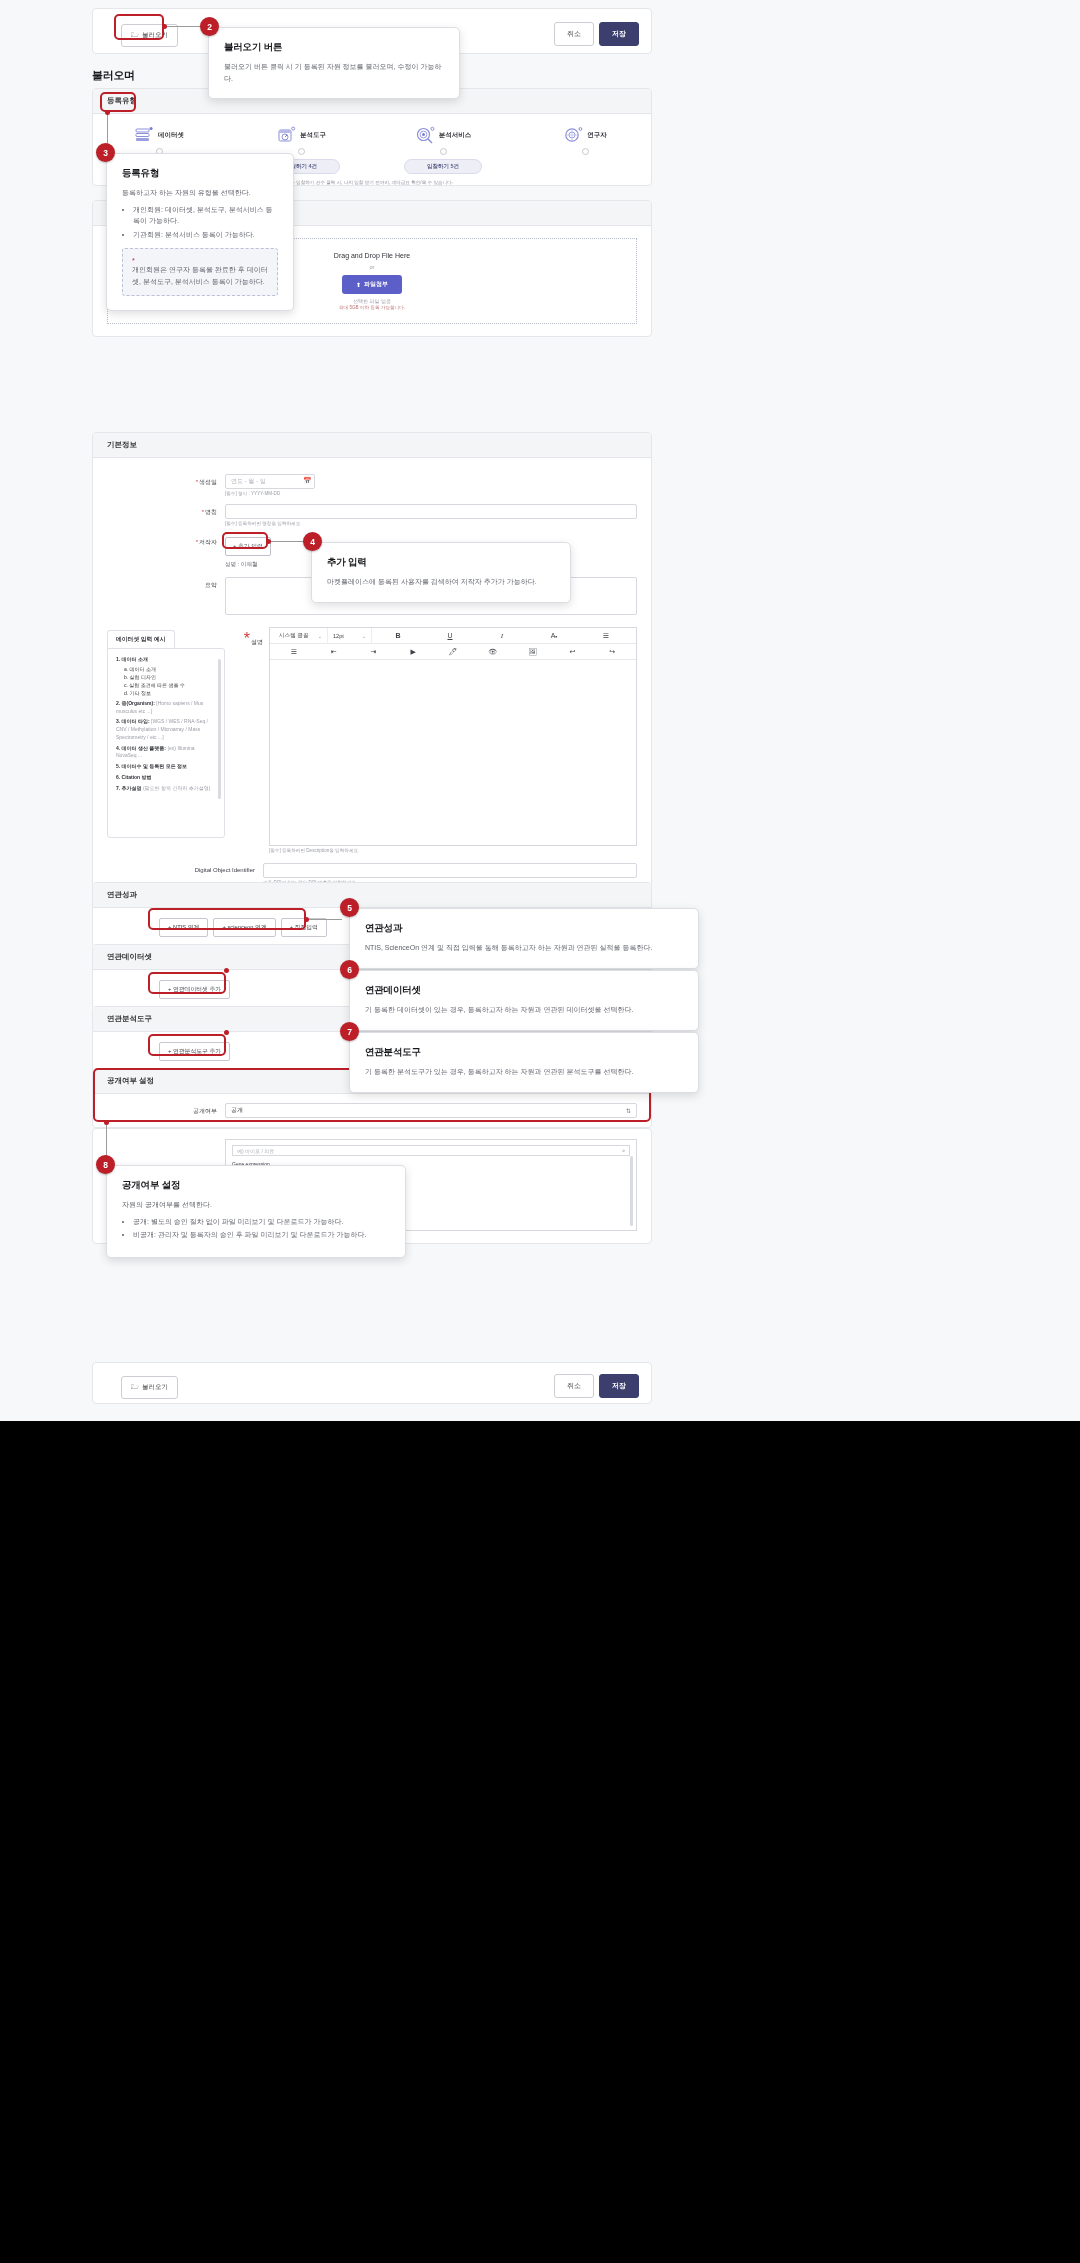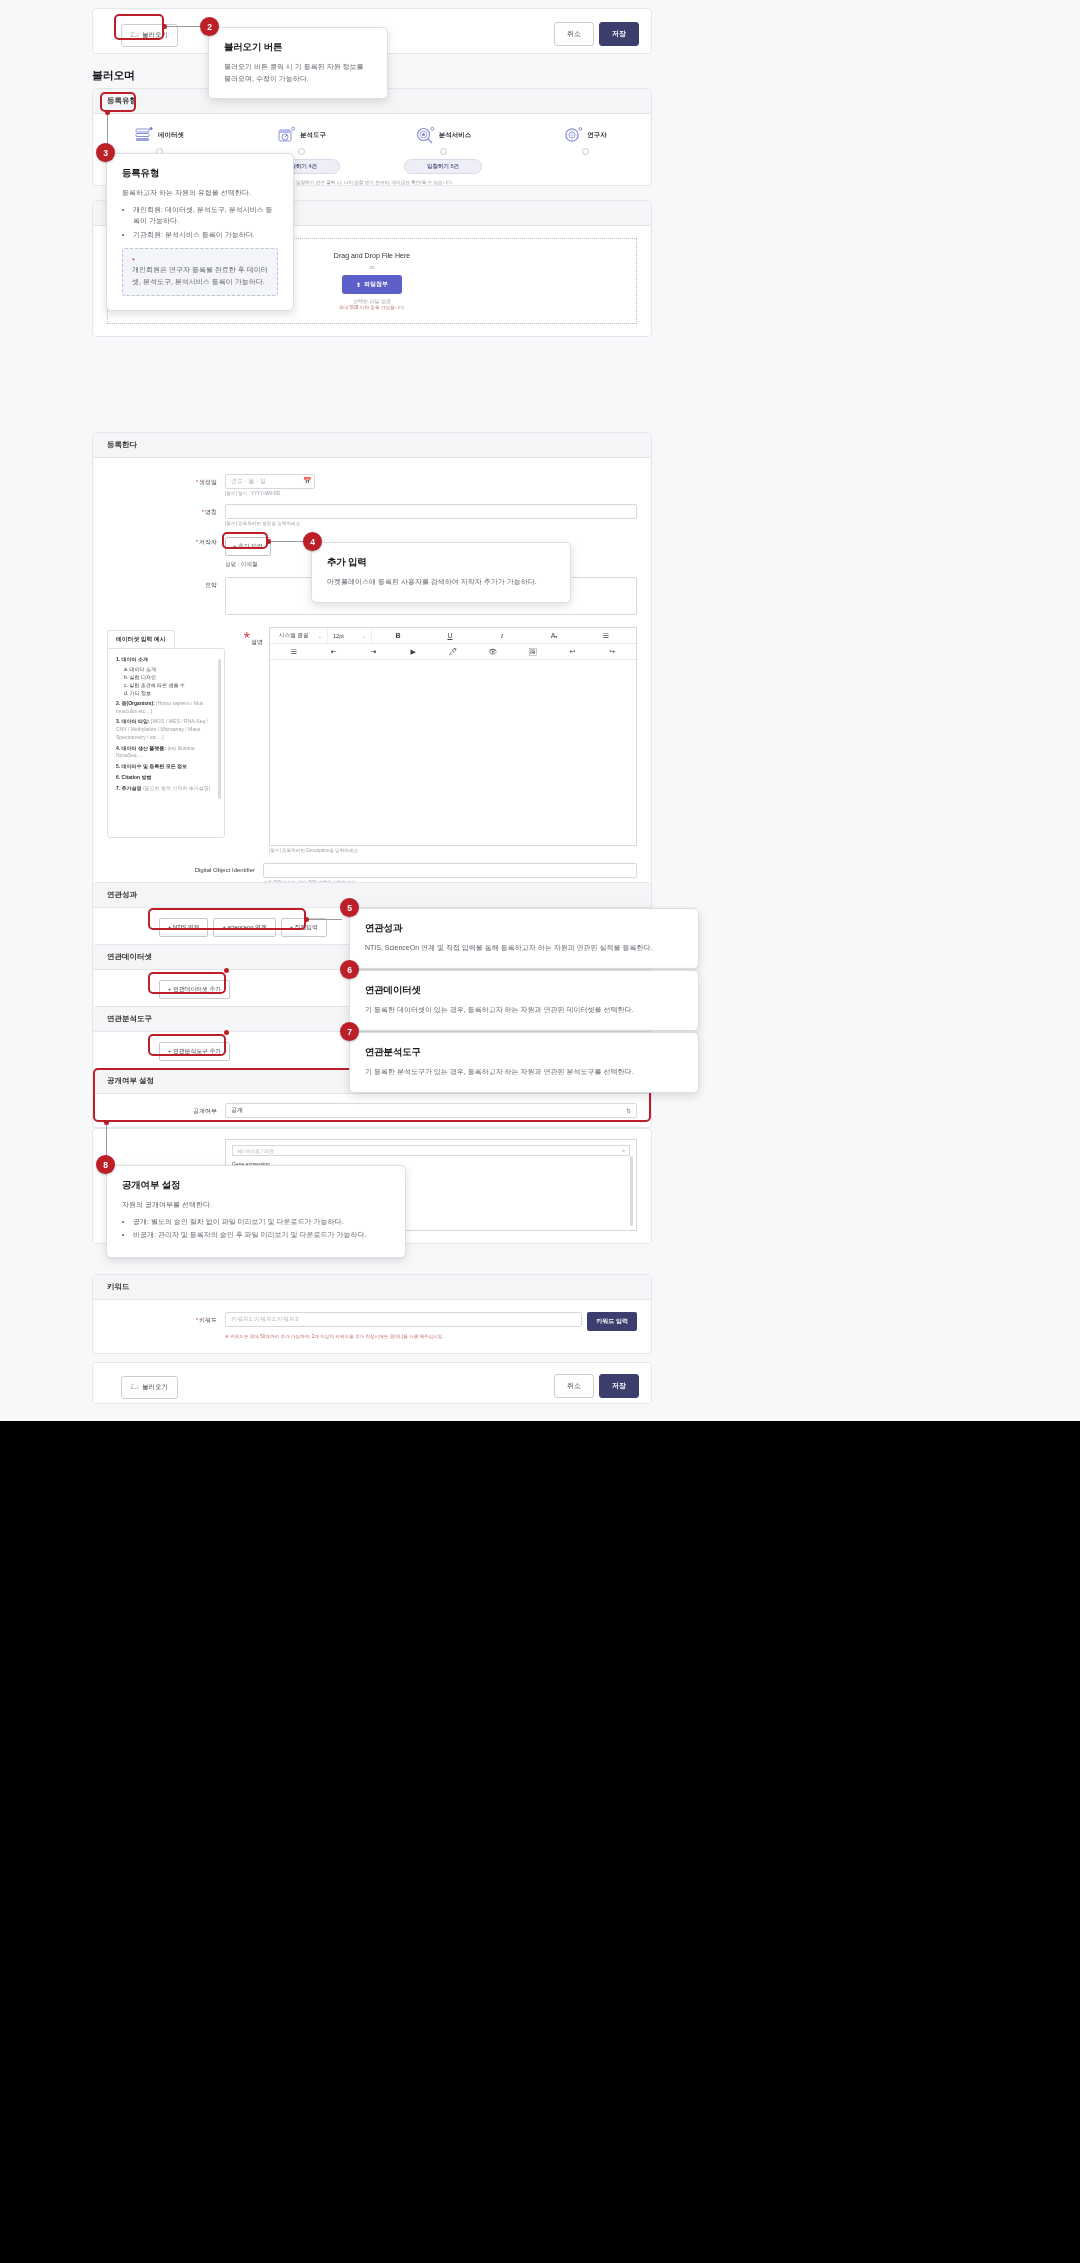--- a/index.html
+++ b/index.html
@@ -350,21 +350,21 @@
           <span>파일첨부</span>
         </div>
         <div class="dz-sub">선택한 파일 없음</div>
         <div class="dz-sub2">최대 5GB 이하 등록 가능합니다.</div>
       </div>
     </div>
   </div>
 
 
   <div id="basic" class="card">
-    <div class="card-hd">등록한다</div>
+    <div class="card-hd">기본정보</div>
     <div class="card-bd" style="padding:16px 14px 14px;">
 
       <div class="frow">
         <div class="flabel">
           <span class="req">*</span><span>생성일</span>
         </div>
         <div class="fctl">
           <div class="cal-inp" style="position:relative;">
             <div class="inp ph">연도 - 월 - 일</div>
             <span class="cal-ico">📅</span>
@@ -547,54 +547,37 @@
           </div>
           <div class="tree-item">Gene expression</div>
           <div class="tree-item">Gene regulation</div>
           <div class="tree-item">Gene expression profiling</div>
           <div class="sbar" style="height:70px; top:16px;"></div>
         </div>
       </div>
     </div>
   </div>
 
-  <div id="kw" class="rel-card card">
-    <div class="card-hd">키워드</div>
-    <div class="card-bd" style="padding:12px 14px 14px;">
-      <div class="frow" style="margin:0;">
-        <div class="flabel" style="width:118px;">
-          <span class="req">*</span><span>키워드</span>
-        </div>
-        <div class="fctl">
-          <div class="kw-row">
-            <div class="inp ph" style="flex:1;">키워드1,키워드2,키워드3</div>
-            <div class="kw-btn">키워드 입력</div>
-          </div>
-          <div class="kw-note">※ 키워드는 최대 50개까지 추가 가능하며, 2개 이상의 키워드를 추가 작성시에는 콤마(,)를 사용 해주십시오.</div>
-        </div>
-      </div>
-    </div>
-  </div>
 
   <div id="bottombar">
     <div class="btn btn-ghost" id="load-btn-2">
       <span>🗁</span>
       <span>불러오기</span>
     </div>
     <div id="bottom-actions">
       <div class="btn btn-cancel">취소</div>
       <div class="btn btn-save">저장</div>
     </div>
   </div>
 
   <div class="hl" style="left:114px; top:14px; width:50px; height:26px;"></div>
   <div class="dot" style="left:162px; top:24px;"></div>
   <div class="lead" style="left:165px; top:26px; width:45px; height:1px;"></div>
   <div class="pin" style="left:200px; top:17px;">2</div>
-  <div class="tip" style="left:208px; top:27px; width:180px;">
+  <div class="tip" style="left:208px; top:27px; width:252px;">
     <h4>불러오기 버튼</h4>
     <p>불러오기 버튼 클릭 시 기 등록된 자원 정보를 불러오며, 수정이 가능하다.</p>
   </div>
 
   <div class="hl" style="left:100px; top:92px; width:36px; height:20px;"></div>
   <div class="dot" style="left:105px; top:110px;"></div>
   <div class="lead" style="left:107px; top:113px; width:1px; height:55px;"></div>
   <div class="lead" style="left:107px; top:167px; width:40px; height:1px;"></div>
   <div class="pin" style="left:96px; top:143px;">3</div>
   <div class="tip" style="left:106px; top:153px; width:188px;">

